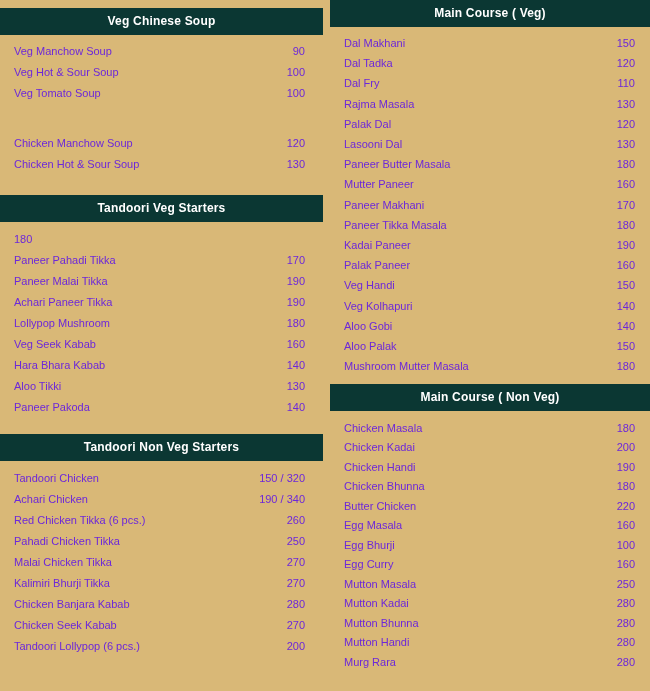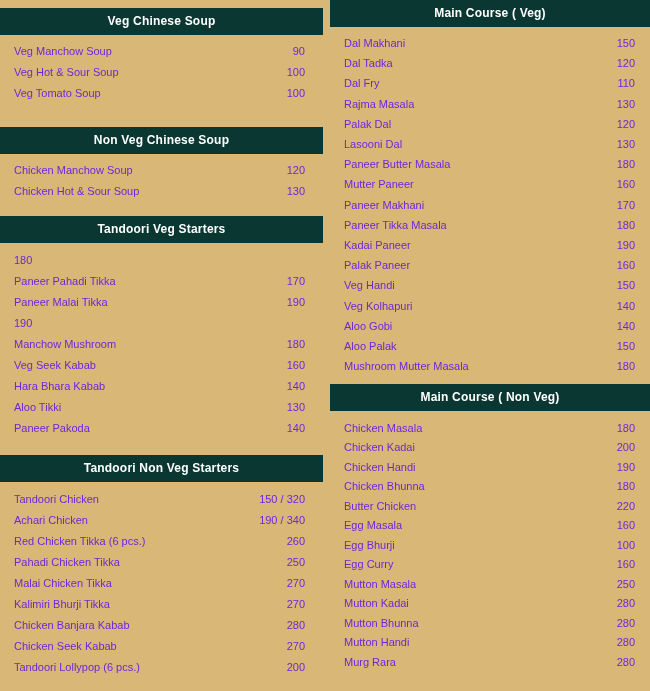--- a/index.html
+++ b/index.html
@@ -34,21 +34,21 @@
   .row{
     display:flex;justify-content:space-between;align-items:center;
     color:#6d28d9;
     font-size:11px;
     white-space:nowrap;
   }
   .row .price{text-align:right;}
   
   .left .sec:nth-child(1){margin-top:8px;}
   .left .sec:nth-child(2){margin-top:24px;}
-  .left .sec:nth-child(3){margin-top:15px;}
+  .left .sec:nth-child(3){margin-top:21px;}
   .left .sec:nth-child(4){margin-top:17px;}
   .left .sec:nth-child(1) .row,
   .left .sec:nth-child(2) .row{height:20.7px;}
   .left .sec:nth-child(3) .row,
   .left .sec:nth-child(4) .row{height:21px;}
   .right .sec:nth-child(1){margin-top:0;}
   .right .sec:nth-child(2){margin-top:8px;}
   .right .sec:nth-child(1) .row{height:20.2px;}
   .right .sec:nth-child(2) .row{height:19.5px;gap:39px;}
   .right .sec:nth-child(2) .list{padding-top:7px;}
@@ -69,21 +69,20 @@
             <span class="name">Veg Hot &amp; Sour Soup</span>
             <span class="price">100</span>
           </div>
           <div class="row">
             <span class="name">Veg Tomato Soup</span>
             <span class="price">100</span>
           </div>
         </div>
       </div>
       <div class="sec">
-        <div class="hdr">Non Veg Chinese Soup</div>
         <div class="list">
           <div class="row">
             <span class="name">Chicken Manchow Soup</span>
             <span class="price">120</span>
           </div>
           <div class="row">
             <span class="name">Chicken Hot &amp; Sour Soup</span>
             <span class="price">130</span>
           </div>
         </div>
@@ -96,24 +95,25 @@
           </div>
           <div class="row">
             <span class="name">Paneer Pahadi Tikka</span>
             <span class="price">170</span>
           </div>
           <div class="row">
             <span class="name">Paneer Malai Tikka</span>
             <span class="price">190</span>
           </div>
           <div class="row">
+            <span class="name">Achari Paneer Tikka</span>
             <span class="price">190</span>
           </div>
           <div class="row">
-            <span class="name">Manchow Mushroom</span>
+            <span class="name">Lollypop Mushroom</span>
             <span class="price">180</span>
           </div>
           <div class="row">
             <span class="name">Veg Seek Kabab</span>
             <span class="price">160</span>
           </div>
           <div class="row">
             <span class="name">Hara Bhara Kabab</span>
             <span class="price">140</span>
           </div>

